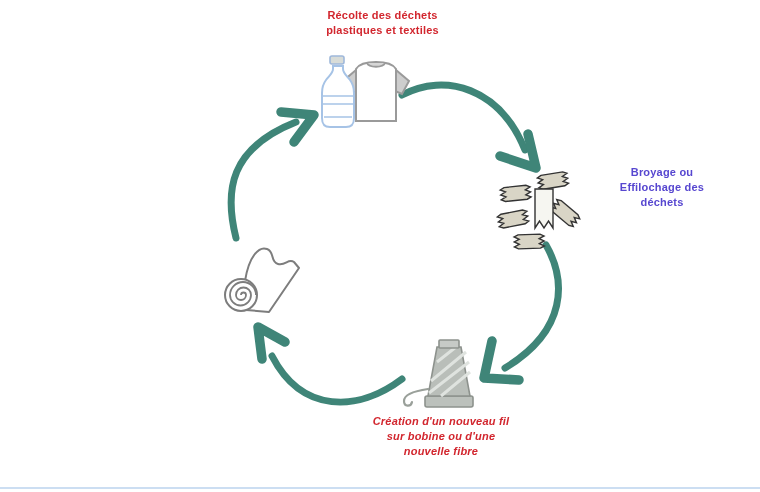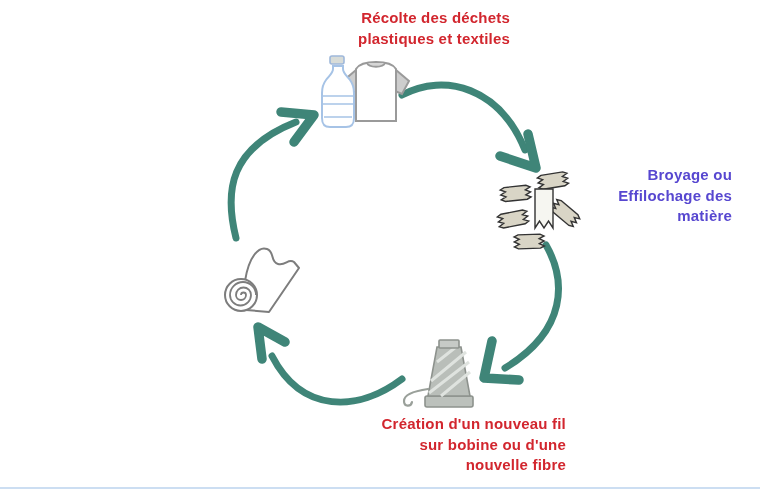--- a/index.html
+++ b/index.html
@@ -13,33 +13,33 @@
   .diagram-svg { position:absolute; left:0; top:0; }
 
   .arc  { fill:none; stroke-width:7;   stroke-linecap:round; }
   .head { fill:none; stroke-width:9.5; stroke-linecap:round; stroke-linejoin:round; }
 
   .scrap  { fill:#d9d5c6; stroke:#333333; stroke-width:1.4; }
   .ribbon { fill:#f6f6f1; stroke:#333333; stroke-width:1.4; }
 
   .step-label {
     position:absolute;
-    font-size:15px;
+    font-size:11px;
     font-weight:600;
     line-height:1.37;
     letter-spacing:0.2px;
-    text-align:right;
+    text-align:center;
     white-space:pre-line;
   }
   .text-red    { color:#d2262e; }
   .text-purple { color:#5747d0; }
 
   #label-collect  { left:255px; top:8px;   width:255px; }
   #label-shred    { left:592px; top:165px; width:140px; }
-  #label-spin     { left:316px; top:414px; width:250px; }
+  #label-spin     { left:316px; top:414px; width:250px;font-style:italic; }
   #label-material { left:30px;  top:237px; width:176px; }
 
   .bottom-rule {
     position:absolute; left:0; top:487px;
     width:760px; height:2px;
     background:#ccdef2;
   }
 </style>
 </head>
 <body>
@@ -100,21 +100,21 @@
       <circle cx="241" cy="295" r="16" fill="#ffffff"></circle>
       <path d="M241,295 a2.5,2.5 0 0 1 5,0 a5,5 0 0 1 -10,0 a7.5,7.5 0 0 1 15,0 a10.5,10.5 0 0 1 -21,0 a13,13 0 0 1 26,0" stroke-width="1.8"></path>
     </g>
   </svg>
 
   <div id="label-collect" class="step-label text-red">Récolte des déchets
 plastiques et textiles</div>
 
   <div id="label-shred" class="step-label text-purple">Broyage ou
 Effilochage des
-matière</div>
+déchets</div>
 
   <div id="label-spin" class="step-label text-red">Création d'un nouveau fil
 sur bobine ou d'une
 nouvelle fibre</div>
 
 
   <div class="bottom-rule"></div>
 </div>
 
 </body></html>

